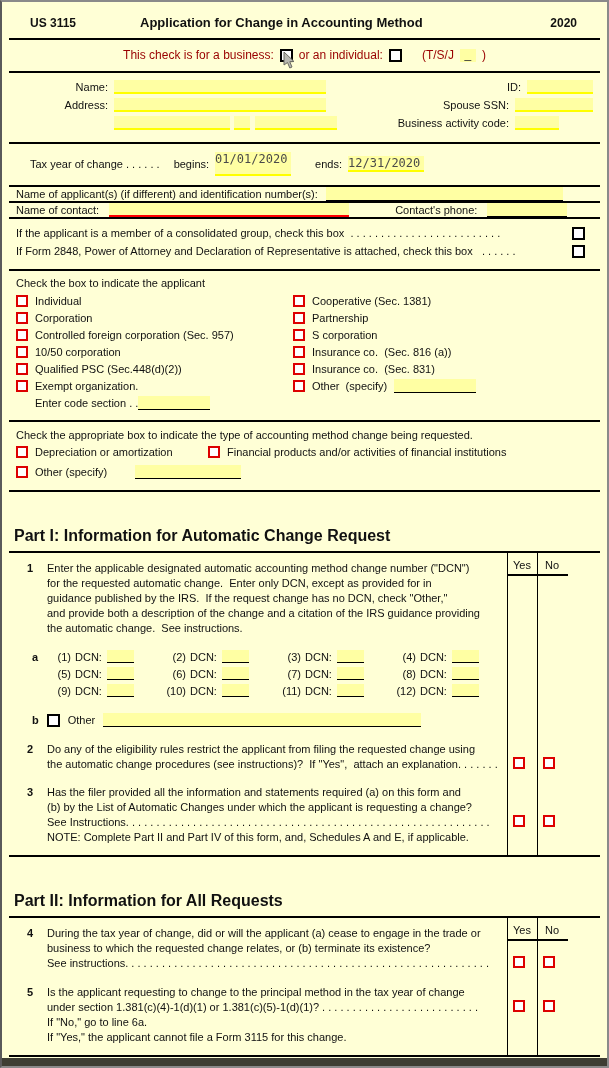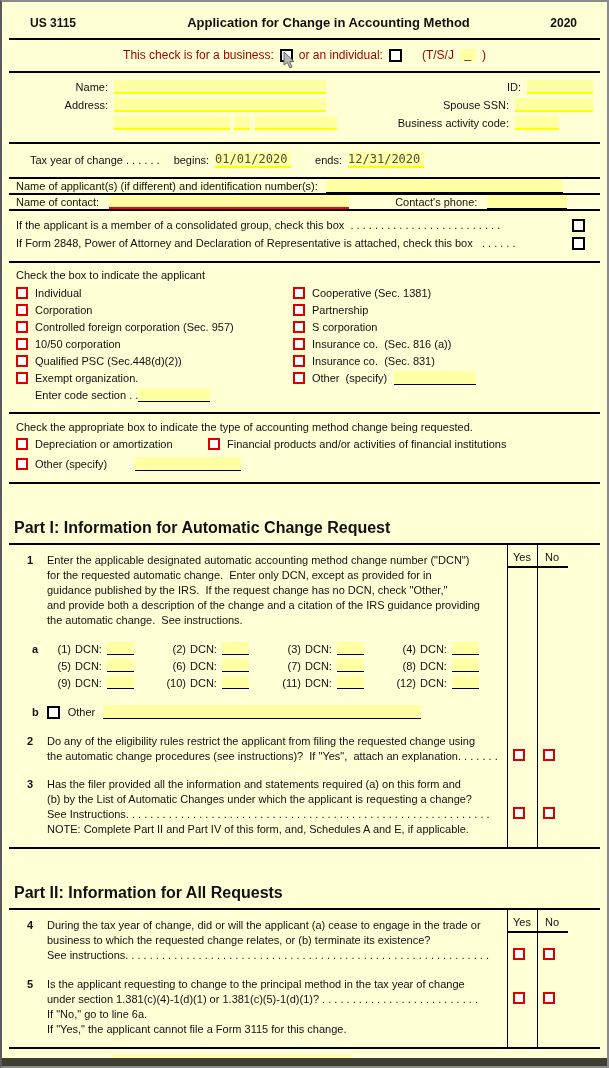--- a/index.html
+++ b/index.html
@@ -8,21 +8,21 @@
     position:relative; width:609px; height:1068px; margin:0 auto;
     background:#FFFFD6; border:2px solid #8a8a8a; border-left-color:#5a5a5a;
     color:#111; font-size:11px; overflow:hidden;
   }
   .rule { height:0; border-top:2px solid #000; margin:0 7px; }
   .pre { white-space:pre; }
 
   
   .hdr { display:flex; align-items:center; padding:13px 30px 8px 28px; }
   .hdr .fid { font-weight:bold; font-size:12px; width:110px; }
-  .hdr .ttl { flex:1; text-align:center; font-weight:bold; font-size:13px; }
+  .hdr .ttl { flex:1; text-align:left; font-weight:bold; font-size:13px; }
   .hdr .yr { font-weight:bold; font-size:12px; width:60px; text-align:right; }
 
   
   .aud { display:flex; justify-content:center; align-items:center; gap:6px;
          padding:8px 0 9px 0; color:#990000; font-size:12px; }
   .cb { display:inline-block; width:13px; height:13px; background:#fff;
         border:2px solid #000; vertical-align:middle; }
   .cb-red { display:inline-block; width:12px; height:12px; background:#fff;
         border:2px solid #DD0000; vertical-align:middle; }
   .cbwrap { position:relative; display:inline-block; }
@@ -159,21 +159,21 @@
       </div>
     </div>
   </div>
   <div class="rule"></div>
 
   <div class="simple-row" style="padding:8px 14px 9px 28px">
     <span class="pre">Tax year of change . . . . . .</span>
     <span style="width:14px"></span>
     <span>begins:</span>
     <span style="width:6px"></span>
-    <span class="fld ul-y mono" style="width:76px; height:16px">01/01/2020</span>
+    <span class="fld ul-y mono" style="width:76px; height:24px">01/01/2020</span>
     <span style="width:24px"></span>
     <span>ends:</span>
     <span style="width:6px"></span>
     <span class="fld ul-y mono" style="width:76px; height:16px">12/31/2020</span>
   </div>
   <div class="rule"></div>
 
   <div class="simple-row">
     <span>Name of applicant(s) (if different) and identification number(s):</span>
     <span style="width:8px"></span>

